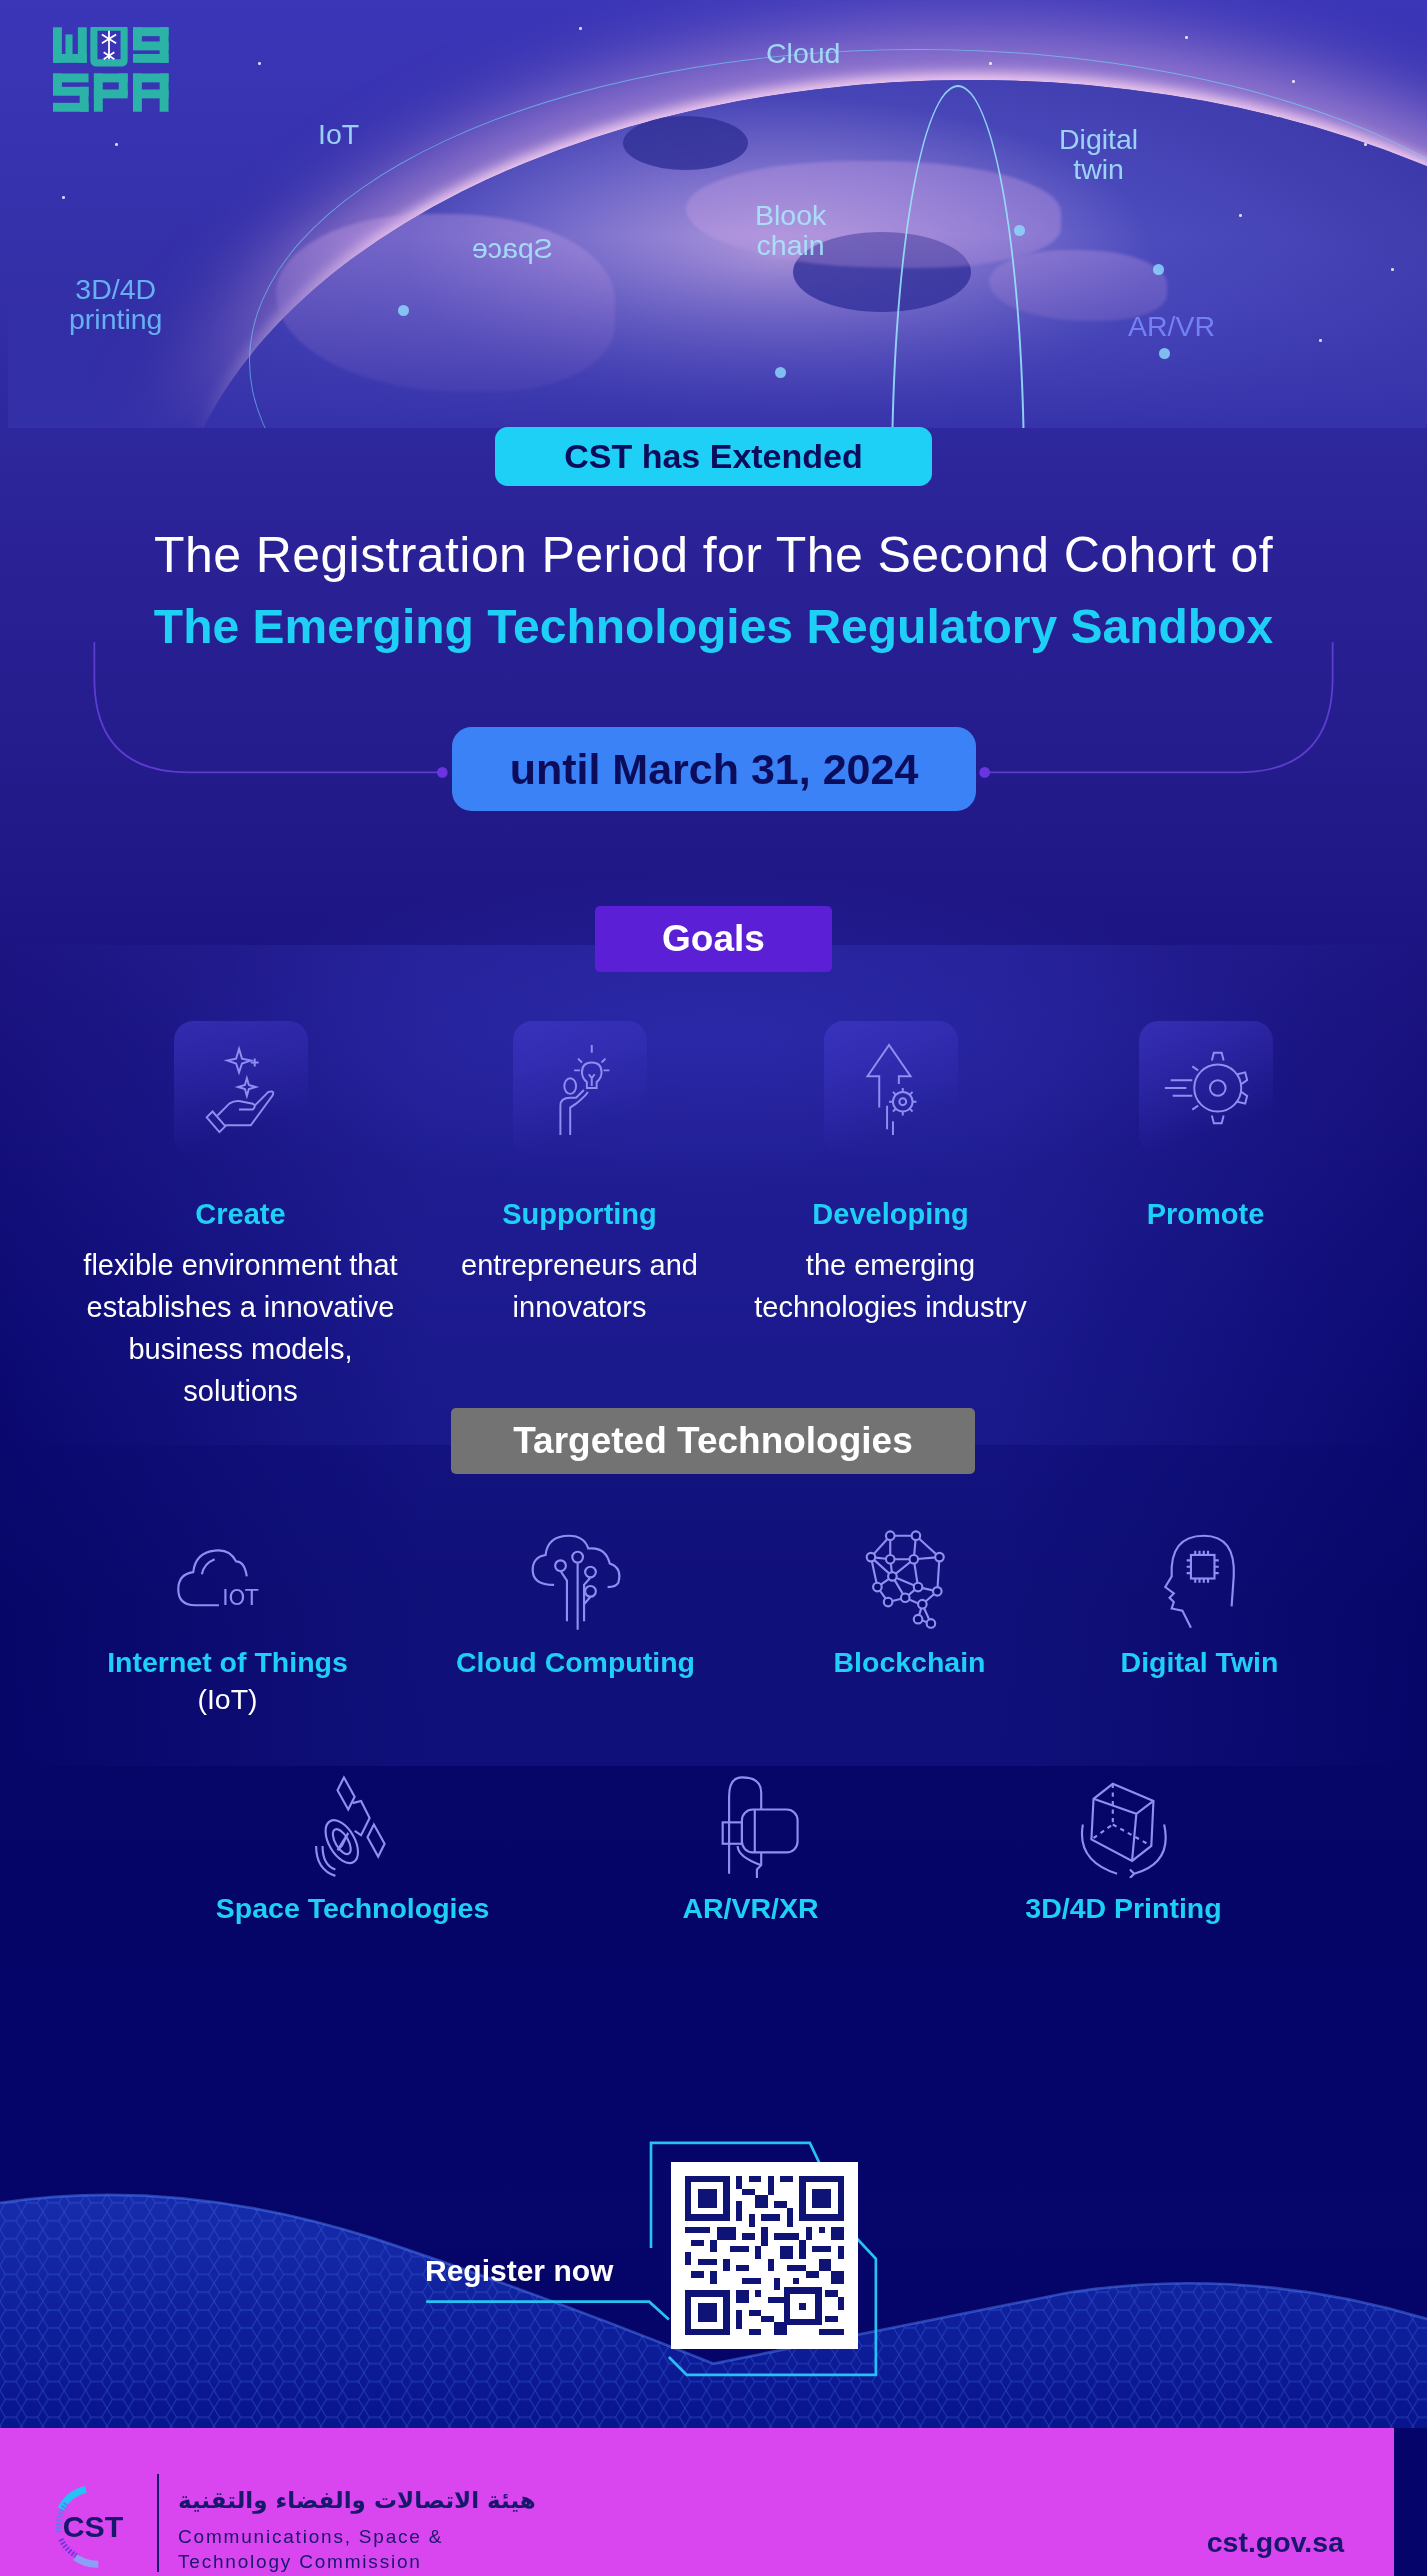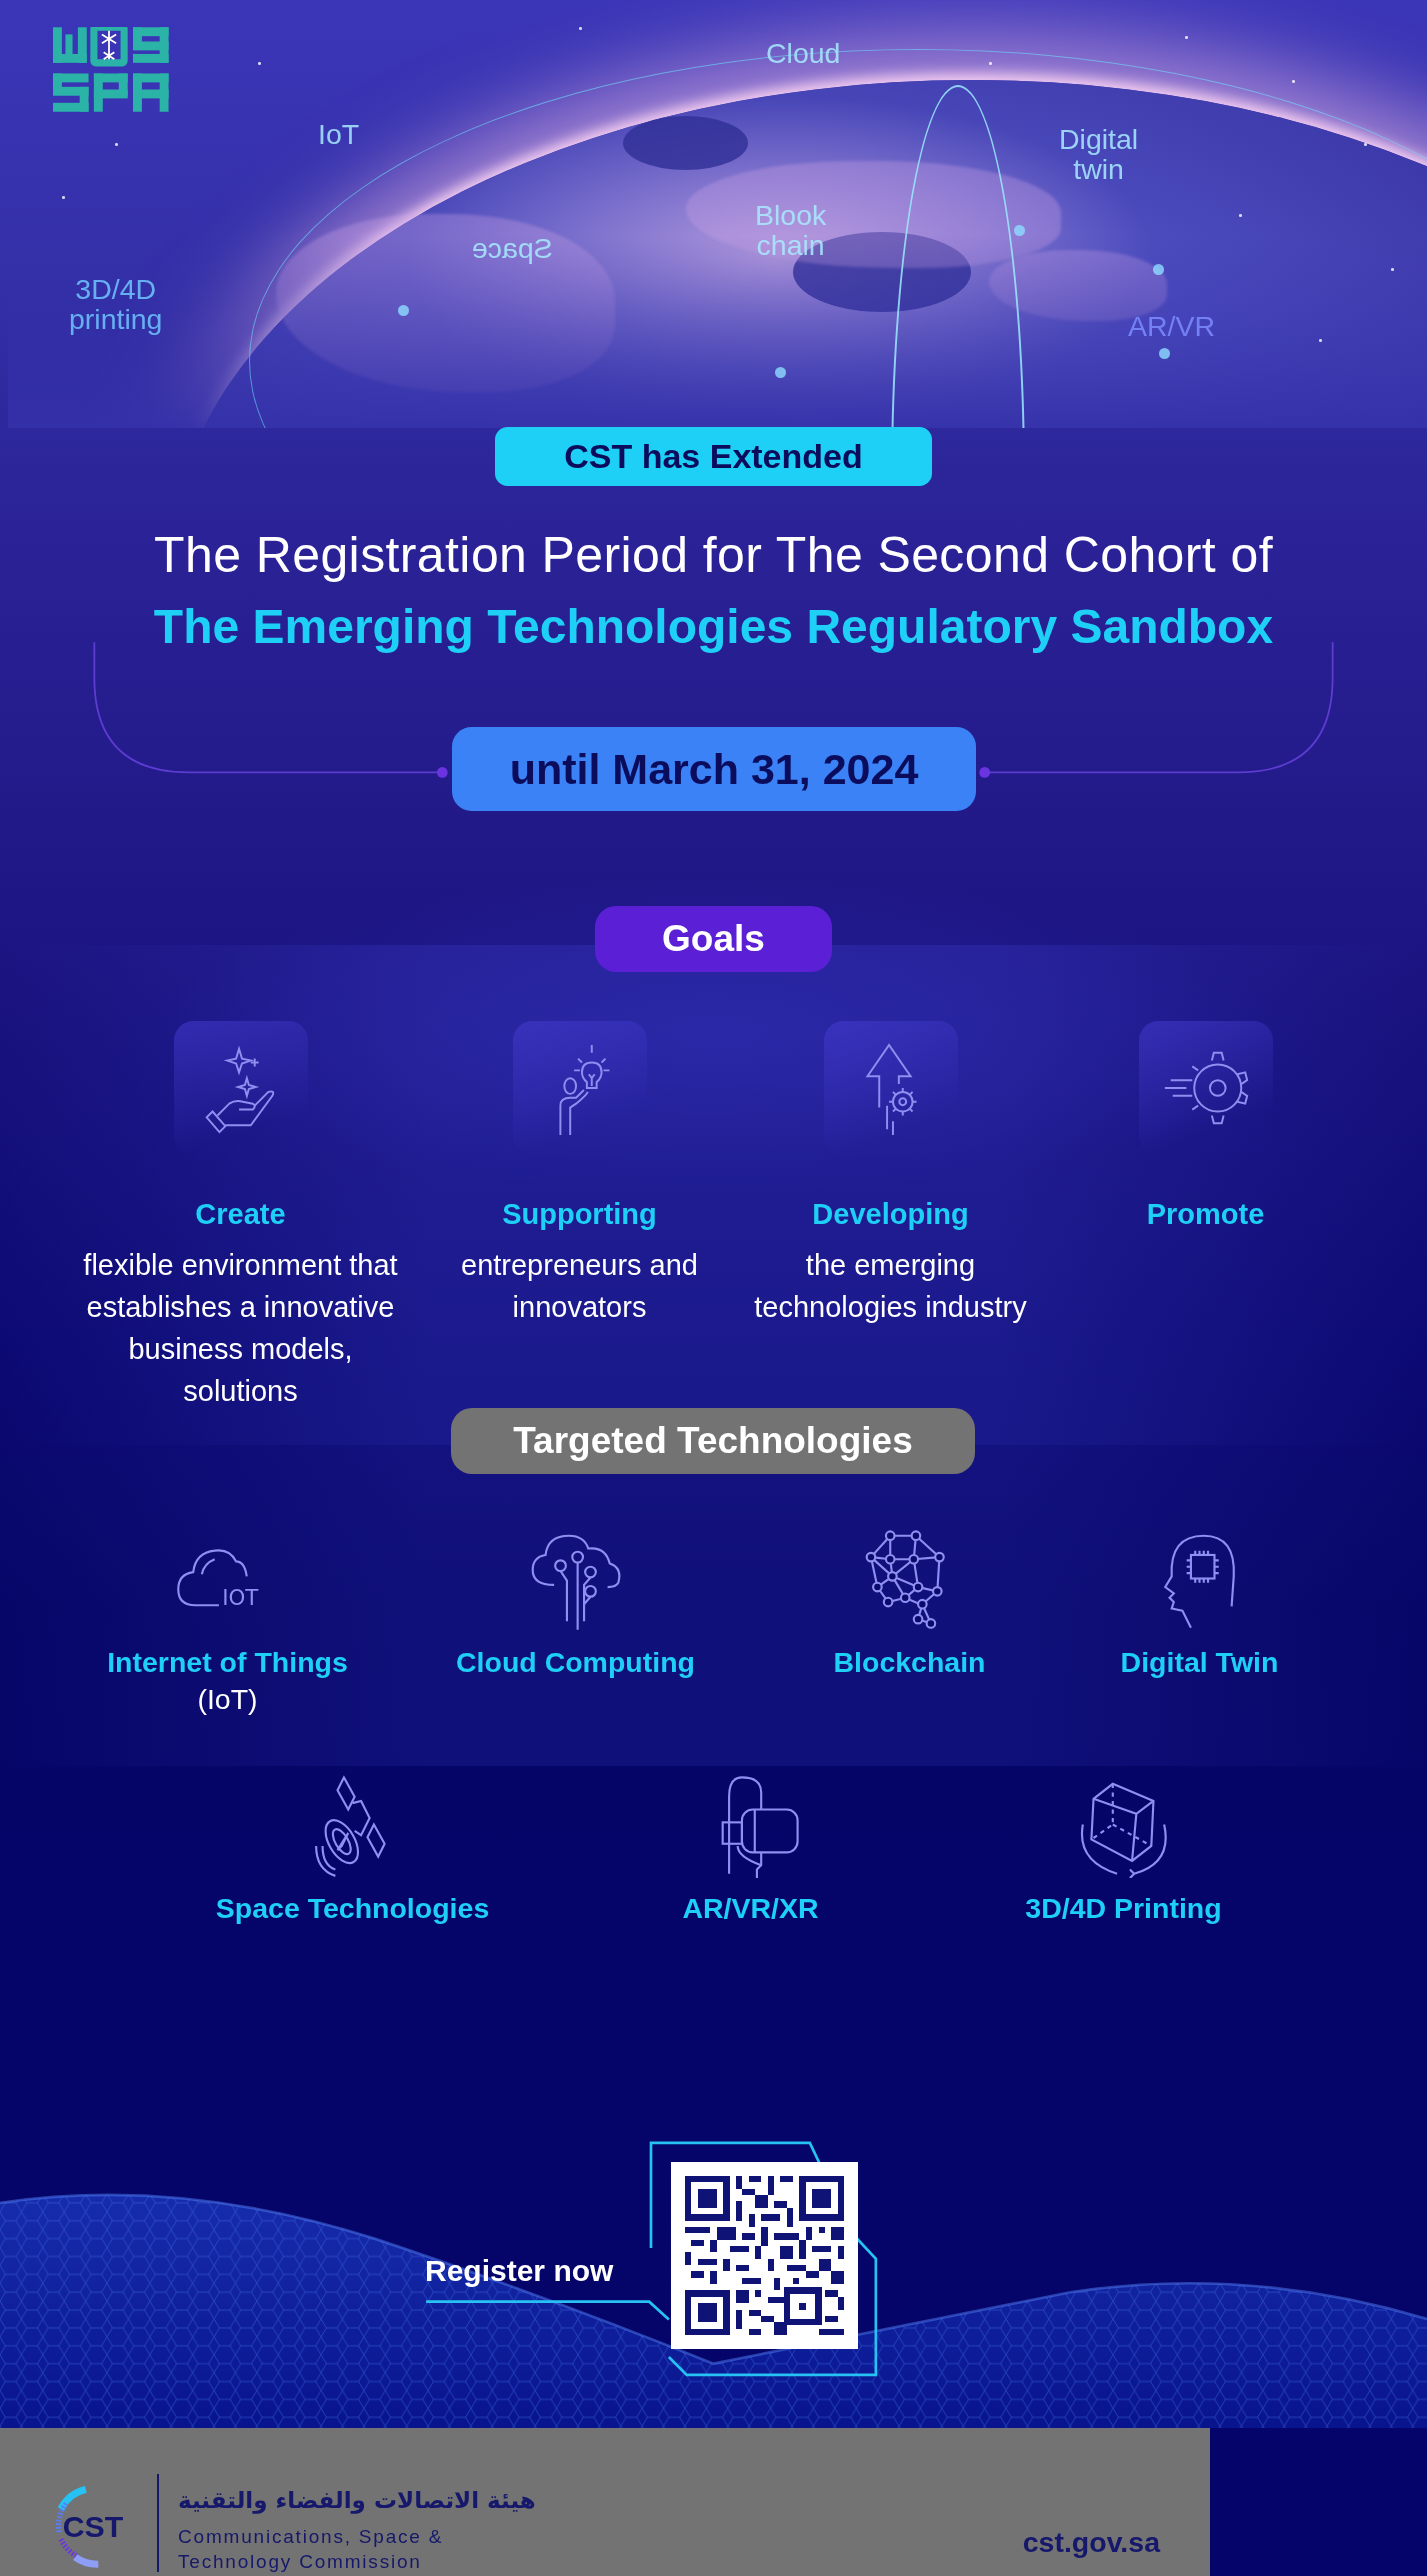--- a/index.html
+++ b/index.html
@@ -69,21 +69,21 @@
       color: #0b0c5c; font-size: 43px; font-weight: 700;
       border-left: 0;
     }
     
     .band {
       position: absolute; left: 0; width: 1427px;
       background: linear-gradient(90deg, rgba(60,60,190,0.0), rgba(55,55,190,0.35) 30%, rgba(55,55,190,0.35) 70%, rgba(60,60,190,0));
     }
     .section-badge {
       position: absolute; display: flex; align-items: center; justify-content: center;
-      font-weight: 700; color: #fff; border-radius: 21px;
+      font-weight: 700; color: #fff; border-radius: 5px;
     }
     .goals-badge { left: 595px; top: 906px; width: 237px; height: 66px; background: #5b1fd6; font-size: 37px; }
     .tech-badge { left: 451px; top: 1408px; width: 524px; height: 66px; background: #737373; font-size: 37px; }
     .goal {
       position: absolute; top: 1021px; width: 321px; text-align: center;
     }
     .goal-tile {
       width: 134px; height: 134px; margin: 0 auto; border-radius: 19.6px;
       background: linear-gradient(160deg, rgba(70,60,210,0.55), rgba(40,30,160,0.05) 75%);
       display: flex; align-items: center; justify-content: center;
@@ -104,21 +104,21 @@
     .register-label {
       position: absolute; left: 425px; top: 2254px; font-size: 30px; font-weight: 700; color: #fff;
     }
     .qr-frame { position: absolute; left: 419px; top: 2141px; width: 464px; height: 241px; }
     .qr-box {
       position: absolute; left: 671px; top: 2162px; width: 187px; height: 187px; background: #fff;
       padding: 14.3px;
     }
     
     .footer {
-      position: absolute; left: 0; top: 2428px; width: 1210px; height: 148px; background: #737373;
+      position: absolute; left: 0; top: 2428px; width: 1394px; height: 148px; background: #d946ef;
     }
     .cst-logo { position: absolute; left: 52px; top: 54px; width: 98px; height: 86px; }
     .footer-divider { position: absolute; left: 157px; top: 46px; width: 1.8px; height: 98px; background: #15186b; }
     .footer-ar { position: absolute; left: 178px; top: 59px; font-size: 23px; color: #15186b; font-weight: 700; font-family: "DejaVu Sans", sans-serif; }
     .footer-en { position: absolute; left: 178px; top: 96px; font-size: 19px; line-height: 25px; color: #15186b; letter-spacing: 1.8px; }
     .footer-url { position: absolute; right: 50px; top: 98px; font-size: 28.5px; color: #15186b; font-weight: 700; }
   </style>
 </head>
 <body>
 

